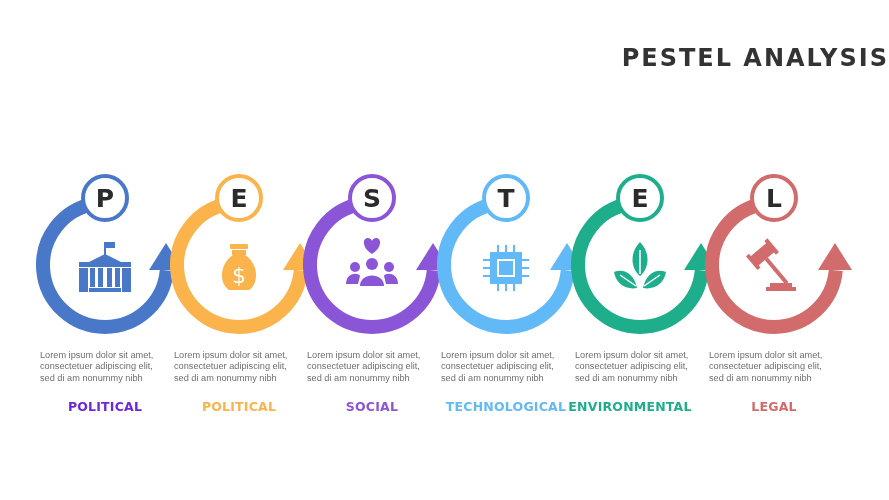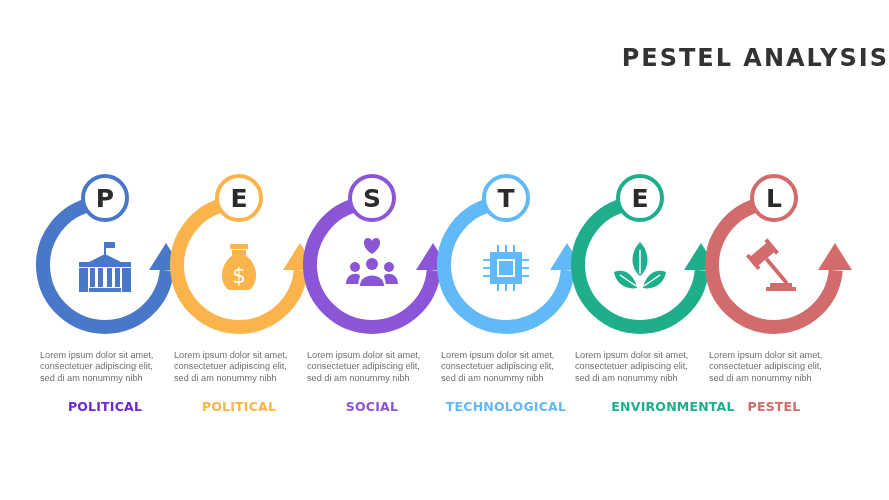--- a/index.html
+++ b/index.html
@@ -136,16 +136,16 @@
 <div id="texts">
     <div class="desc" style="left: 40px;">Lorem ipsum dolor sit amet, consectetuer adipiscing elit, sed di am nonummy nibh</div>
     <div class="label" style="left: 30px; color: #6d28d9;">POLITICAL</div>
     <div class="desc" style="left: 174px;">Lorem ipsum dolor sit amet, consectetuer adipiscing elit, sed di am nonummy nibh</div>
     <div class="label" style="left: 164px; color: rgb(251, 179, 76);">POLITICAL</div>
     <div class="desc" style="left: 307px;">Lorem ipsum dolor sit amet, consectetuer adipiscing elit, sed di am nonummy nibh</div>
     <div class="label" style="left: 297px; color: rgb(139, 85, 216);">SOCIAL</div>
     <div class="desc" style="left: 441px;">Lorem ipsum dolor sit amet, consectetuer adipiscing elit, sed di am nonummy nibh</div>
     <div class="label" style="left: 431px; color: rgb(98, 185, 247);">TECHNOLOGICAL</div>
     <div class="desc" style="left: 575px;">Lorem ipsum dolor sit amet, consectetuer adipiscing elit, sed di am nonummy nibh</div>
-    <div class="label" style="left: 598px; color: rgb(31, 174, 140);">ENVIRONMENTAL</div>
+    <div class="label" style="left: 555px; color: rgb(31, 174, 140);">ENVIRONMENTAL</div>
     <div class="desc" style="left: 709px;">Lorem ipsum dolor sit amet, consectetuer adipiscing elit, sed di am nonummy nibh</div>
-    <div class="label" style="left: 699px; color: rgb(210, 107, 107);">PESTEL</div>
+    <div class="label" style="left: 699px; color: rgb(210, 107, 107);">LEGAL</div>
   </div>
 
 </body></html>

